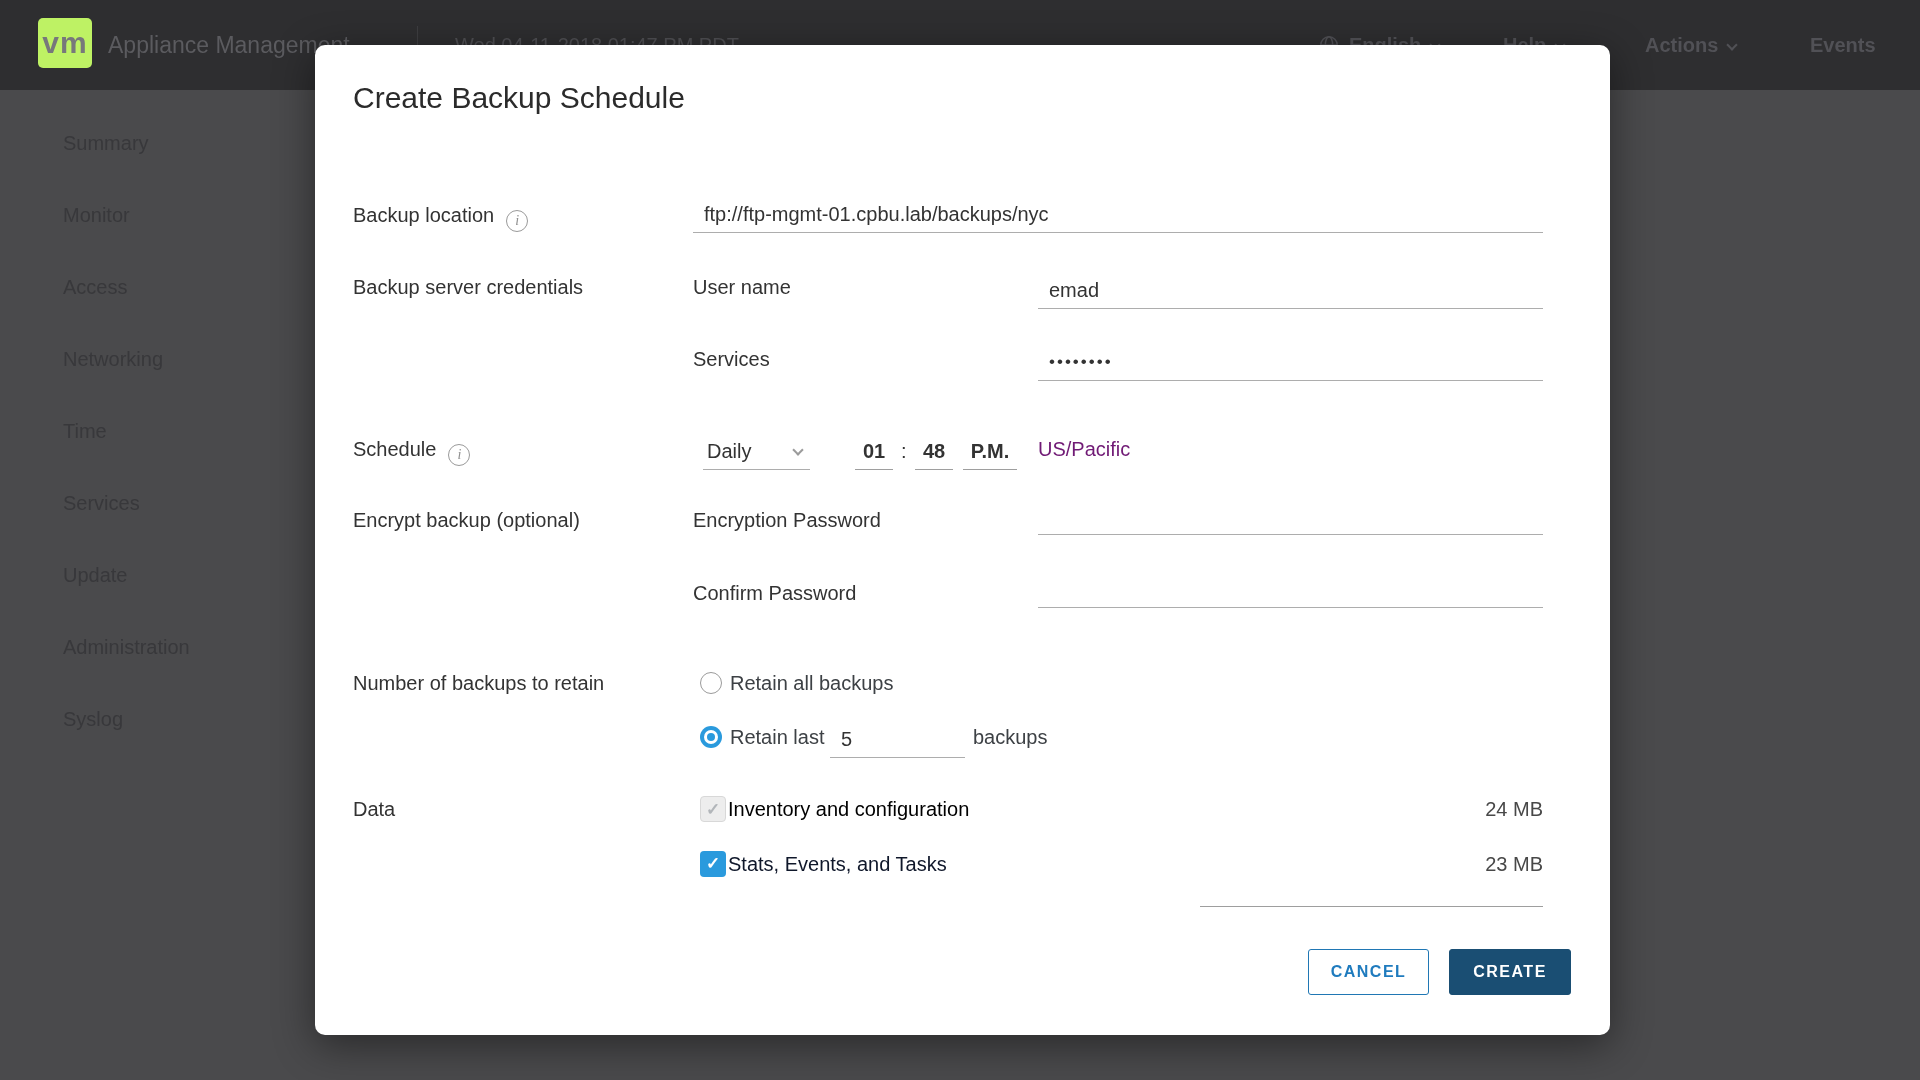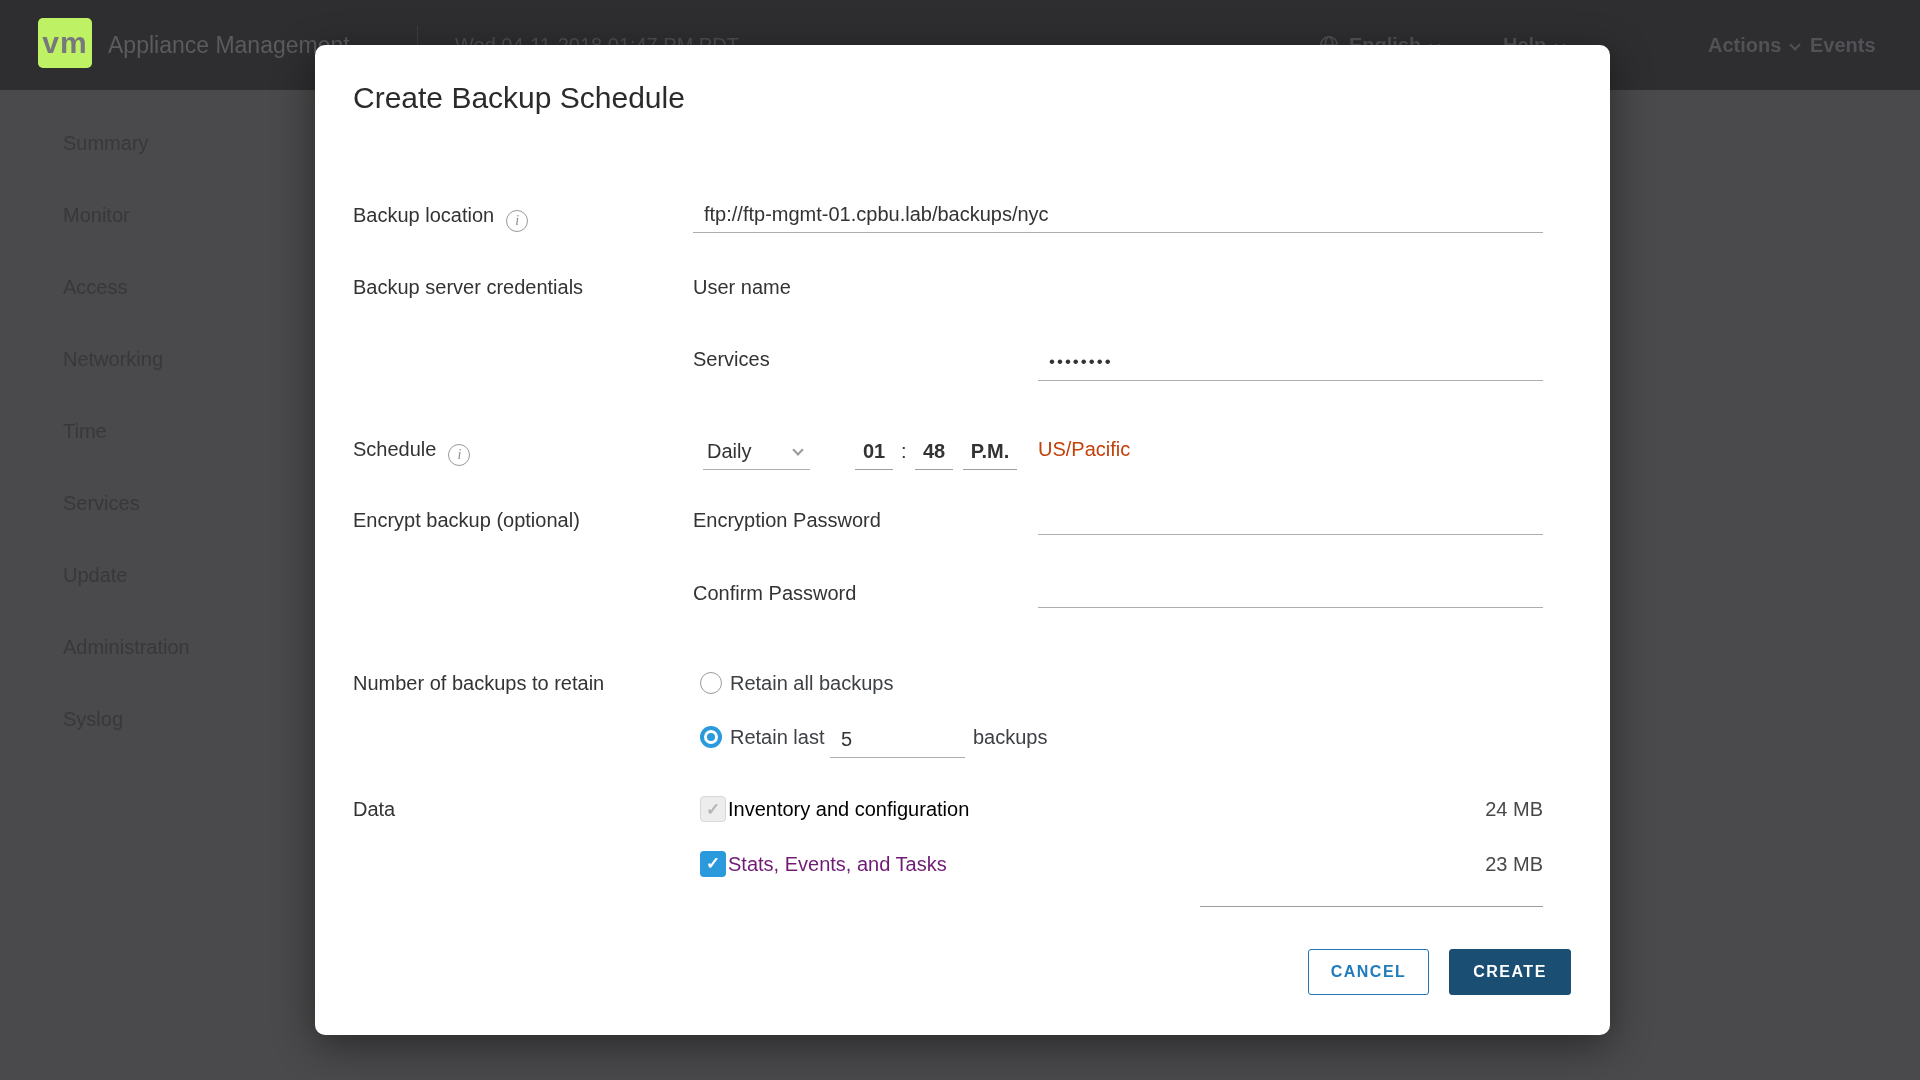--- a/index.html
+++ b/index.html
@@ -17,21 +17,21 @@
     background:#bef264; border-radius:5px; color:#77787b;
     font-size:30px; font-weight:700; letter-spacing:1px;
     display:flex; align-items:center; justify-content:center;
   }
   .app-title { position:absolute; left:108px; top:0; height:90px; line-height:90px; color:#5b5b5f; font-size:23px; font-weight:500; }
   .hd-div { position:absolute; left:417px; top:26px; width:1px; height:38px; background:#3e3e41; }
   .datetime { position:absolute; left:455px; top:0; height:90px; line-height:90px; color:#4f4f53; font-size:20px; font-weight:500; }
   .nav-item { position:absolute; top:0; height:90px; line-height:90px; color:#515156; font-size:20px; font-weight:600; cursor:pointer; white-space:nowrap; }
   .nav-lang   { left:1318px; }
   .nav-help   { left:1503px; }
-  .nav-actions{ left:1708px; }
+  .nav-actions{ left:1645px; }
   .nav-logout { left:1810px; }
   .chev {
     display:inline-block; width:8px; height:8px;
     border-right:2px solid #515156; border-bottom:2px solid #515156;
     transform:rotate(45deg); margin-left:10px; vertical-align:3px;
   }
   .globe { vertical-align:-4px; margin-right:9px; }
 
   
   .sidebar { position:absolute; top:90px; left:0; width:330px; height:990px; z-index:1; }
@@ -66,38 +66,38 @@
 
   .select { position:absolute; border-bottom:1px solid #adadad; font-size:20px; color:#333333; cursor:pointer; }
   .select .fval { padding-left:4px; }
   .sel-chev {
     position:absolute; right:8px; top:14px; width:8px; height:8px;
     border-right:2px solid #9b9b9b; border-bottom:2px solid #9b9b9b; transform:rotate(45deg);
   }
   .tfield { position:absolute; border-bottom:1px solid #9e9e9e; font-size:20px; color:#333333; text-align:center; }
   .tfield .fval { padding-left:0;font-weight:bold; }
   .colon { position:absolute; font-size:20px; color:#333333; }
-  .tz { position:absolute; font-size:20px; color:#c2410c; line-height:28px; }
+  .tz { position:absolute; font-size:20px; color:#701a75; line-height:28px; }
 
   .radio {
     position:absolute; width:22px; height:22px; border-radius:50%;
     border:1px solid #9b9b9b; background:#fff; cursor:pointer;
   }
   .radio.on { border:none; background:#2a9add; }
   .radio .ring { position:absolute; left:4px; top:4px; right:4px; bottom:4px; background:#fff; border-radius:50%; }
   .radio .dot  { position:absolute; left:7px; top:7px; right:7px; bottom:7px; background:#2a9add; border-radius:50%; }
   .radio-label { position:absolute; font-size:20px; color:#3d4145; line-height:28px; white-space:nowrap; }
 
   .cb {
     position:absolute; width:26px; height:26px; border-radius:4px;
     text-align:center; line-height:25px; font-size:17px; font-weight:700;
   }
   .cb.disabled { background:#ededed; border:1px solid #d8d8d8; color:#b2b6ba; cursor:default; }
   .cb.checked  { background:#2a9add; color:#ffffff; cursor:pointer; }
-  .cb-label { position:absolute; font-size:20px; color:#701a75; line-height:28px; white-space:nowrap; }
+  .cb-label { position:absolute; font-size:20px; color:#0f172a; line-height:28px; white-space:nowrap; }
   .cb-label.muted { color:#000000; }
   .size { position:absolute; width:150px; text-align:right; font-size:20px; color:#484848; line-height:28px; }
 
   .rule { position:absolute; left:885px; top:861px; width:343px; border-top:1px solid #9e9e9e; }
 
   .btn {
     position:absolute; height:46px; border-radius:3px; top:904px;
     font-size:16px; font-weight:700; letter-spacing:1.5px;
     text-align:center; line-height:44px; cursor:pointer;
   }
@@ -150,20 +150,23 @@
 
   <div class="lbl" style="left:38px; top:156px">
     <span>Backup location</span><span class="info">i</span>
   </div>
   <div class="field" style="left:378px; top:150px; width:850px; height:38px">
     <div class="fval">ftp://ftp-mgmt-01.cpbu.lab/backups/nyc</div>
   </div>
 
   <div class="lbl" style="left:38px; top:228px">Backup server credentials</div>
   <div class="lbl" style="left:378px; top:228px">User name</div>
+  <div class="field" style="left:723px; top:226px; width:505px; height:38px">
+    <div class="fval">emad</div>
+  </div>
   <div class="lbl" style="left:378px; top:300px">Services</div>
   <div class="field" style="left:723px; top:298px; width:505px; height:38px">
     <div class="fval dots">••••••••</div>
   </div>
 
   <div class="lbl" style="left:38px; top:390px">
     <span>Schedule</span><span class="info">i</span>
   </div>
   <div class="select" style="left:388px; top:387px; width:107px; height:38px">
     <div class="fval">Daily</div>

